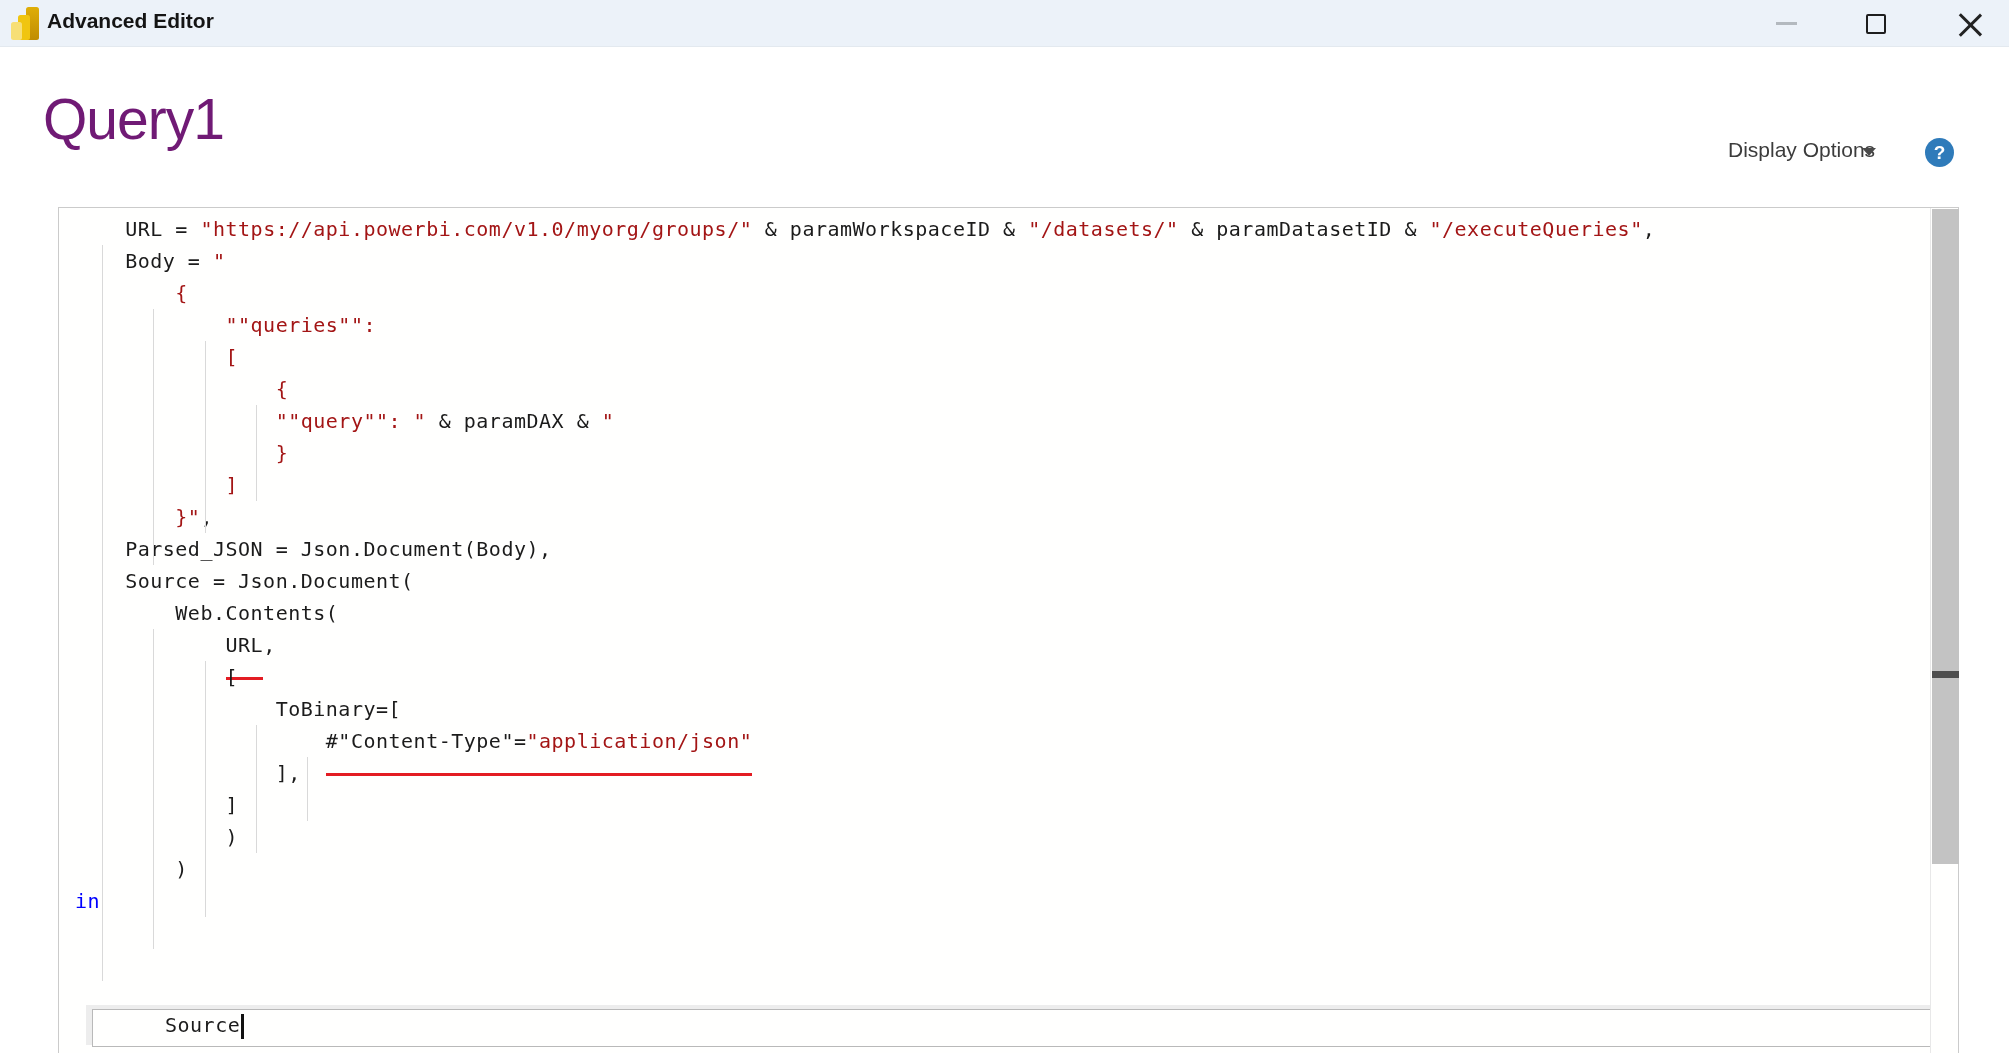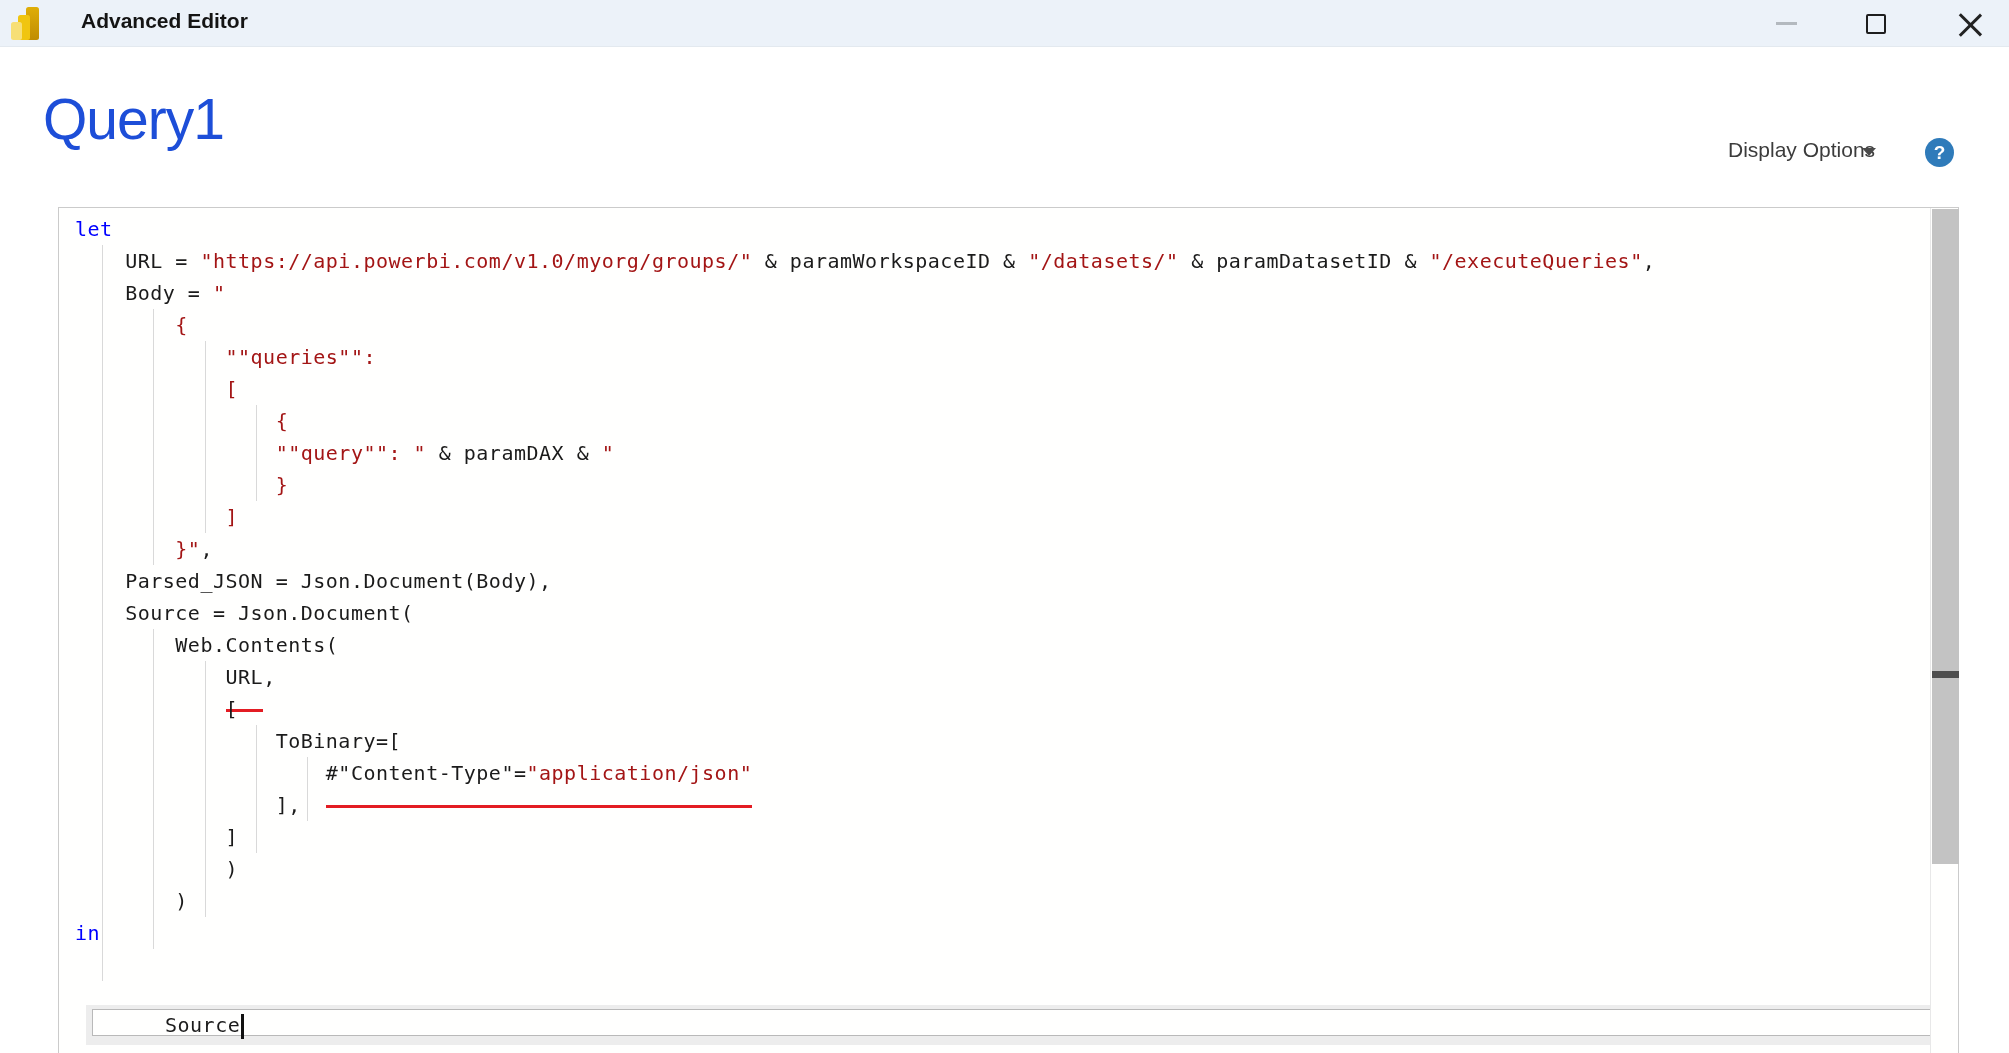--- a/index.html
+++ b/index.html
@@ -12,32 +12,32 @@
   body{position:relative;}
 
   
   .titlebar{position:absolute;left:0;top:0;width:2009px;height:47px;
     background:var(--titlebar_bg);border-bottom:1px solid #e3e9ef;}
   .pbi-icon{position:absolute;left:11px;top:7px;width:30px;height:33px;}
   .pbi-bar{position:absolute;border-radius:2.5px;}
   .pbi-bar.right{left:15px;top:0;width:13px;height:33px;background:linear-gradient(#dfae08,#c08c02);z-index:1;}
   .pbi-bar.mid{left:7px;top:8px;width:12px;height:25px;background:#f0c510;z-index:2;}
   .pbi-bar.left{left:0;top:15px;width:11px;height:18px;background:#f7df76;z-index:3;}
-  .titlebar-text{position:absolute;left:47px;top:9px;font-size:21px;font-weight:600;color:#141414;margin-left:34px;}
+  .titlebar-text{position:absolute;left:47px;top:9px;font-size:21px;font-weight:600;color:#141414;}
 
   .win-btn{position:absolute;top:0;height:47px;width:60px;cursor:pointer;}
   .min-glyph{position:absolute;left:1776px;top:22px;width:21px;height:3px;background:#b3b9bf;}
   .max-glyph{position:absolute;left:1866px;top:14px;width:20px;height:20px;border:2.5px solid #1e1e1e;border-radius:2px;}
   .close-glyph{position:absolute;left:1957px;top:12px;width:25px;height:25px;}
   .close-glyph i{position:absolute;left:11.5px;top:-2px;width:2.5px;height:30px;background:#222;display:block;}
   .close-glyph i.a{transform:rotate(45deg);} .close-glyph i.b{transform:rotate(-45deg);}
 
   
   .query-title{position:absolute;left:43px;top:86px;font-size:57px;font-weight:200;
-    color:#1d4ed8;letter-spacing:-1px;}
+    color:#701a75;letter-spacing:-1px;}
   .display-options{position:absolute;left:1684px;top:138px;font-size:21px;color:#3c3c3c;cursor:pointer;margin-left:44px;}
   .chevron-down{position:absolute;left:1862px;top:148px;width:0;height:0;
     border-left:7px solid transparent;border-right:7px solid transparent;border-top:8px solid #4a4a4a;cursor:pointer;}
   .help-btn{position:absolute;left:1925px;top:138px;width:29px;height:29px;border-radius:50%;
     background:var(--help_bg);color:#fff;font-size:19px;font-weight:700;text-align:center;line-height:29px;cursor:pointer;}
 
   
   .editor{position:absolute;left:58px;top:207px;width:1901px;height:856px;
     border:1px solid #cbcbcb;background:#fffffe;}
   .code-lines{position:absolute;left:16px;top:5px;right:30px;
@@ -50,21 +50,21 @@
 
   .indent-guide{position:absolute;width:1px;background:#d9d9d9;}
 
   
   .v-scrollbar{position:absolute;right:0;top:0;width:28px;height:100%;background:#fffffe;border-left:1px solid #e8e8e8;}
   .v-thumb{position:absolute;left:1px;top:1px;width:27px;height:655px;background:#c3c3c3;}
   .v-grip{position:absolute;left:0;top:462px;width:27px;height:7px;background:#4e4e4e;}
 
   
   .cursor-band{position:absolute;left:27px;top:797px;width:1872px;height:40px;background:#ededed;}
-  .cursor-line{position:absolute;left:33px;top:801px;width:1864px;height:27px;background:#fffffe;
+  .cursor-line{position:absolute;left:33px;top:801px;width:1864px;height:38px;background:#fffffe;
     border:1px solid #b9b9b9;font-family:"DejaVu Sans Mono","Liberation Mono",monospace;
     font-size:20px;line-height:31px;letter-spacing:0.5px;color:var(--code);padding-left:72px;white-space:pre;}
   .caret{display:inline-block;width:3px;height:25px;background:#111;vertical-align:middle;margin-left:1px;}
 </style>
 </head>
 <body>
 
 <div class="titlebar">
   <div class="pbi-icon">
     <span class="pbi-bar right"></span>
@@ -84,21 +84,20 @@
 </div>
 
 <div class="query-title">Query1</div>
 <div class="display-options">Display Options</div>
 <div class="chevron-down"></div>
 <div class="help-btn"><span>?</span></div>
 
 <div class="editor">
 
   <div class="code-lines">
-      <div class="code-line"><span class="seg-k">let</span></div>
       <div class="code-line"><span class="seg-d">    URL = </span><span class="seg-s">"https://api.powerbi.com/v1.0/myorg/groups/"</span><span class="seg-d"> &amp; paramWorkspaceID &amp; </span><span class="seg-s">"/datasets/"</span><span class="seg-d"> &amp; paramDatasetID &amp; </span><span class="seg-s">"/executeQueries"</span><span class="seg-d">,</span></div>
       <div class="code-line"><span class="seg-d">    Body = </span><span class="seg-s">"</span></div>
       <div class="code-line"><span class="seg-s">        {</span></div>
       <div class="code-line"><span class="seg-s">            ""queries"":</span></div>
       <div class="code-line"><span class="seg-s">            [</span></div>
       <div class="code-line"><span class="seg-s">                {</span></div>
       <div class="code-line"><span class="seg-s">                ""query"": "</span><span class="seg-d"> &amp; paramDAX &amp; </span><span class="seg-s">"</span></div>
       <div class="code-line"><span class="seg-s">                }</span></div>
       <div class="code-line"><span class="seg-s">            ]</span></div>
       <div class="code-line"><span class="seg-s">        }"</span><span class="seg-d">,</span></div>

